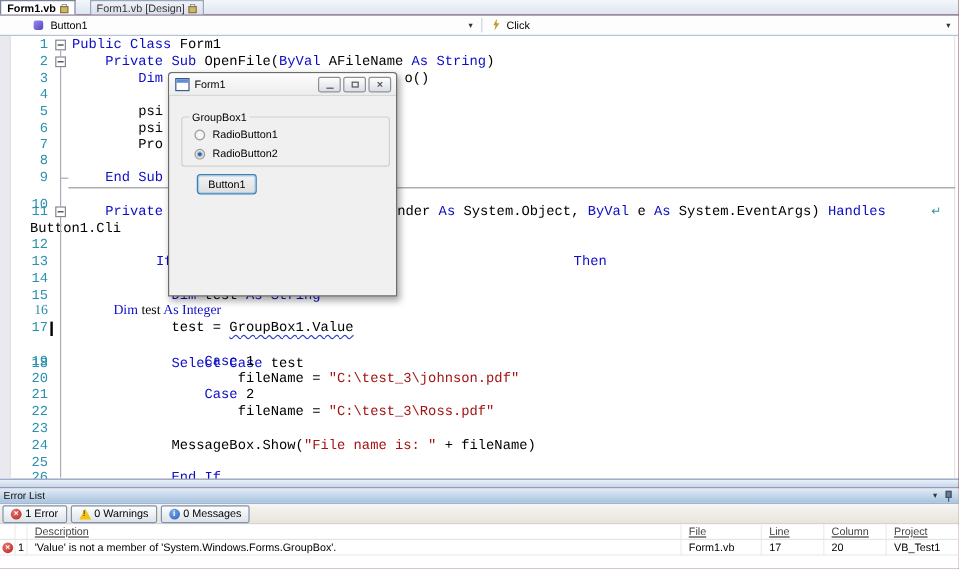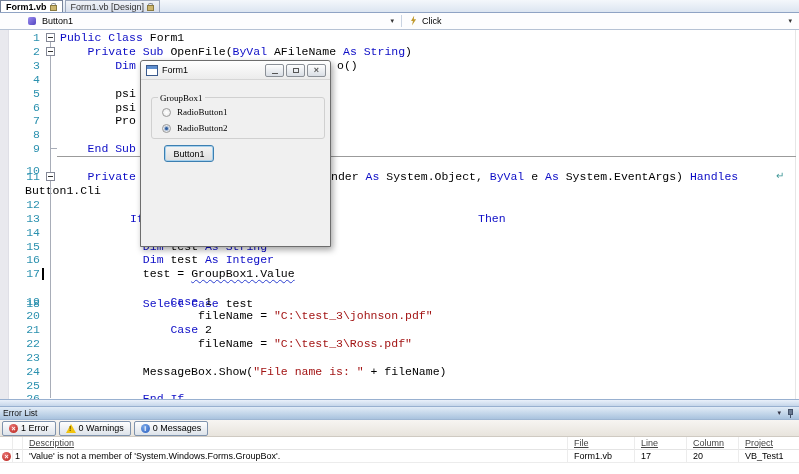--- a/index.html
+++ b/index.html
@@ -5,21 +5,21 @@
   html,body{margin:0;padding:0;background:#888;}
   .screen{position:relative;width:799px;height:474px;background:#7f1d1d;overflow:hidden;
           font-family:"Liberation Sans",sans-serif;}
 
   
   .tabstrip{position:absolute;top:0;left:0;right:0;height:13px;
             background:linear-gradient(#f4f7fb,#dce5f1);border-bottom:1px solid #8fa3c4;
             display:flex;align-items:flex-end;box-sizing:border-box;}
   .tab{height:12px;padding:0 5px;font-size:9px;display:flex;align-items:center;gap:3px;box-sizing:border-box;}
   .tab.active{background:#fff;border:1px solid #77839b;border-bottom:none;font-weight:bold;color:#000;}
-  .tab.inactive{background:linear-gradient(#f0f3f8,#d8dfec);border:1px solid #9aa6bc;border-bottom:none;color:#333;margin-left:2px;}
+  .tab.inactive{background:linear-gradient(#f0f3f8,#d8dfec);border:1px solid #9aa6bc;border-bottom:none;color:#333;margin-left:12px;}
   .lock{width:7px;height:8px;position:relative;display:inline-block;flex:0 0 auto;}
   .lock:before{content:"";position:absolute;top:0;left:1px;width:3px;height:4px;border:1px solid #8a8f9a;border-bottom:none;border-radius:2px 2px 0 0;}
   .lock:after{content:"";position:absolute;bottom:0;left:0;width:5px;height:4px;background:#cdb66e;border:1px solid #8a7a40;}
 
   
   .navbar{position:absolute;top:13px;left:0;right:0;height:17px;background:#fdfdfe;
           border-bottom:1px solid #b6c2d4;box-sizing:border-box;}
   .combo{position:absolute;top:0;bottom:1px;display:flex;align-items:center;font-size:9px;color:#000;}
   .combo-obj{left:0;width:401px;}
   .combo-evt{left:402px;right:0;}
@@ -58,21 +58,21 @@
              display:flex;align-items:center;position:relative;border-radius:3px 3px 0 0;}
   .dlg-icon{width:10px;height:9px;margin:0 4px 0 5px;border:1px solid #39598c;background:#fff;position:relative;flex:0 0 auto;}
   .dlg-icon:before{content:"";position:absolute;left:0;top:0;right:0;height:3px;background:#5e8fd0;}
   .dlg-title-label{font-size:9px;color:#000;}
   .capbtns{position:absolute;right:4px;top:3px;display:flex;gap:2px;}
   .capbtn{width:17px;height:11px;border:1px solid #8b9097;border-radius:2px;
           background:linear-gradient(#fefefe,#d9dee5);display:flex;align-items:center;justify-content:center;}
   .glyph-min{width:6px;height:1px;background:#555;margin-top:5px;}
   .glyph-max{width:6px;height:5px;border:1px solid #555;box-sizing:border-box;}
   .glyph-close{font-size:9px;color:#555;font-weight:bold;line-height:1;}
-  .gbox{position:absolute;left:10px;top:36px;width:172px;height:40px;border:1px solid #d0d0d0;border-radius:3px;font-family:Liberation Serif, serif;}
+  .gbox{position:absolute;left:10px;top:36px;width:172px;height:40px;border:1px solid #d0d0d0;border-radius:3px;}
   .gbox-label{position:absolute;left:6px;top:-5px;background:#f0f0f0;padding:0 2px;font-size:9px;color:#000;}
   .radio-row{position:absolute;left:10px;display:flex;align-items:center;gap:6px;font-size:9px;color:#000;}
   .rdot{width:9px;height:9px;border-radius:50%;border:1px solid #9a9a9a;background:radial-gradient(#fff,#e6e6e6);
         box-sizing:border-box;position:relative;flex:0 0 auto;}
   .rdot.sel:after{content:"";position:absolute;left:2px;top:2px;width:3px;height:3px;border-radius:50%;
         background:#2e5d9e;box-shadow:0 0 1px 1px rgba(46,93,158,.45);}
   .btn1{position:absolute;left:23px;top:84px;width:48px;height:15px;border:1px solid #3c7fb1;border-radius:3px;
         background:linear-gradient(#f4f4f4,#dedede);box-shadow:inset 0 0 0 1px #a6d0ec;
         font-size:9px;display:flex;align-items:center;justify-content:center;color:#000;}
 
@@ -207,21 +207,21 @@
           <span class="absseg" style="left: 478px;"><span class="k">Then</span></span>
         </div>
         <div class="crow" style="top: 195.6px;">
           <span class="lnum">14</span>
           <span class="flow"></span>
         </div>
         <div class="crow" style="top: 209.5px;">
           <span class="lnum">15</span>
           <span class="flow"><span class="d">            </span><span class="k">Dim</span><span class="d"> test </span><span class="k">As String</span></span>
         </div>
-        <div class="crow" style="top: 223.4px;">
+        <div class="crow" style="top: 223.4px; font-family: Liberation Serif, serif;">
           <span class="lnum">16</span>
           <span class="flow"><span class="d">            </span><span class="k">Dim</span><span class="d"> test </span><span class="k">As Integer</span></span>
         </div>
         <div class="crow" style="top: 237.3px;">
           <span class="lnum">17</span>
           <span class="flow"><span class="d">            test = </span><span class="u">GroupBox1.Value</span></span>
         </div>
         <div class="crow" style="top: 251.2px; margin-top: 16px;">
           <span class="lnum">18</span>
           <span class="flow"><span class="d">            </span><span class="k">Select Case</span><span class="d"> test</span></span>

